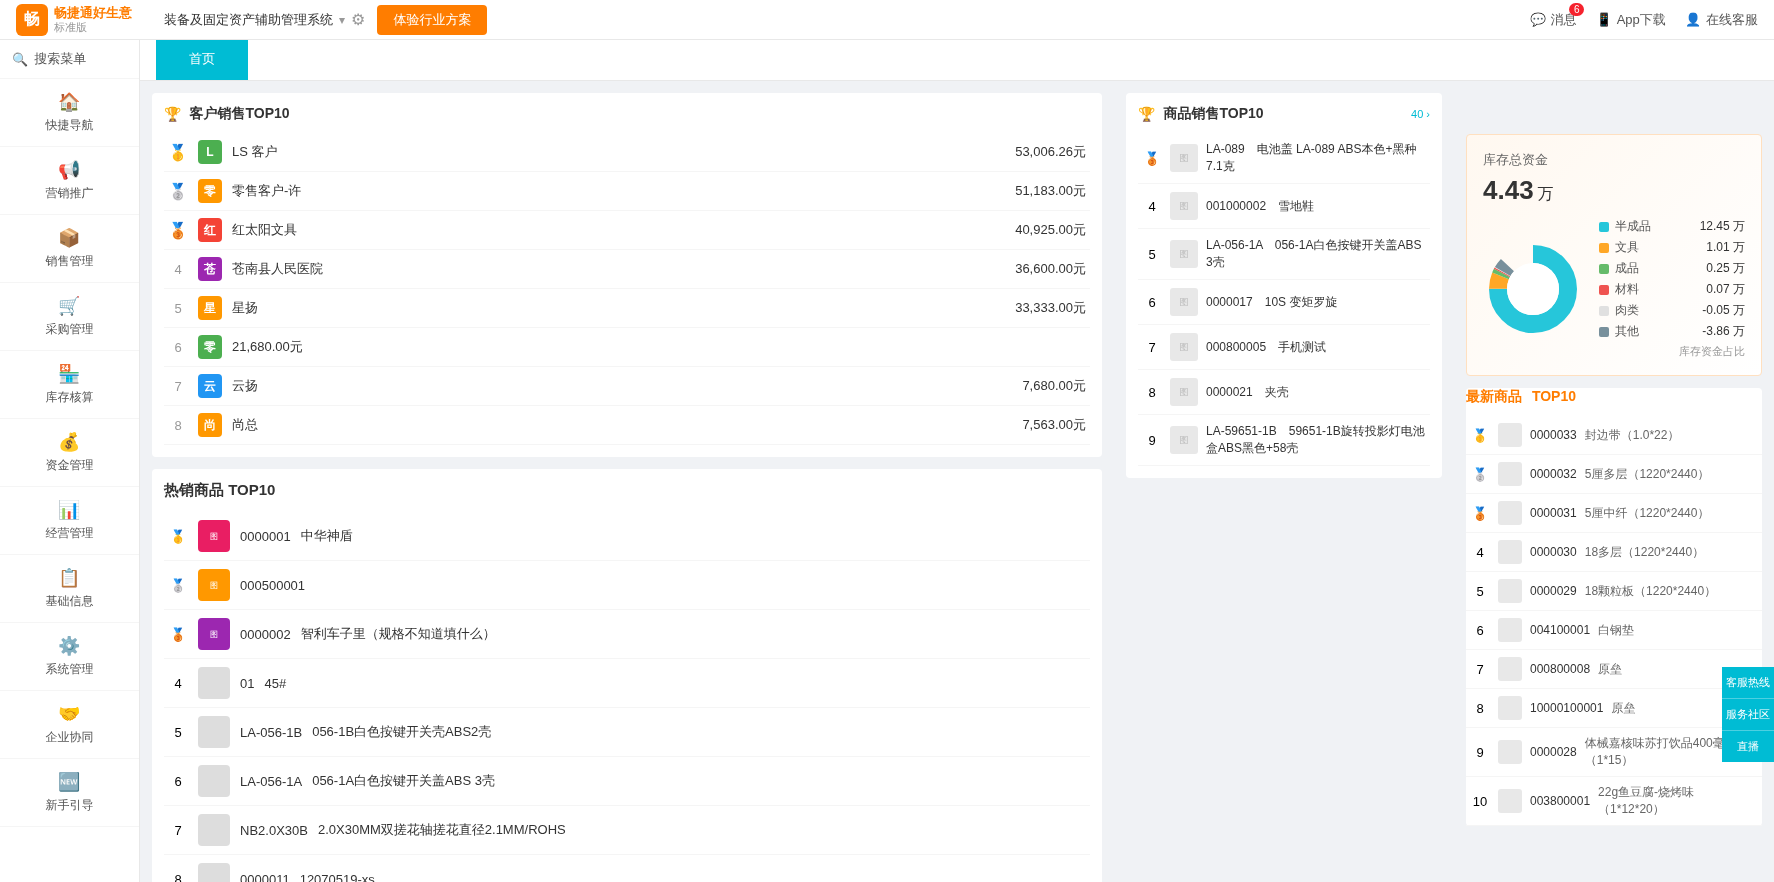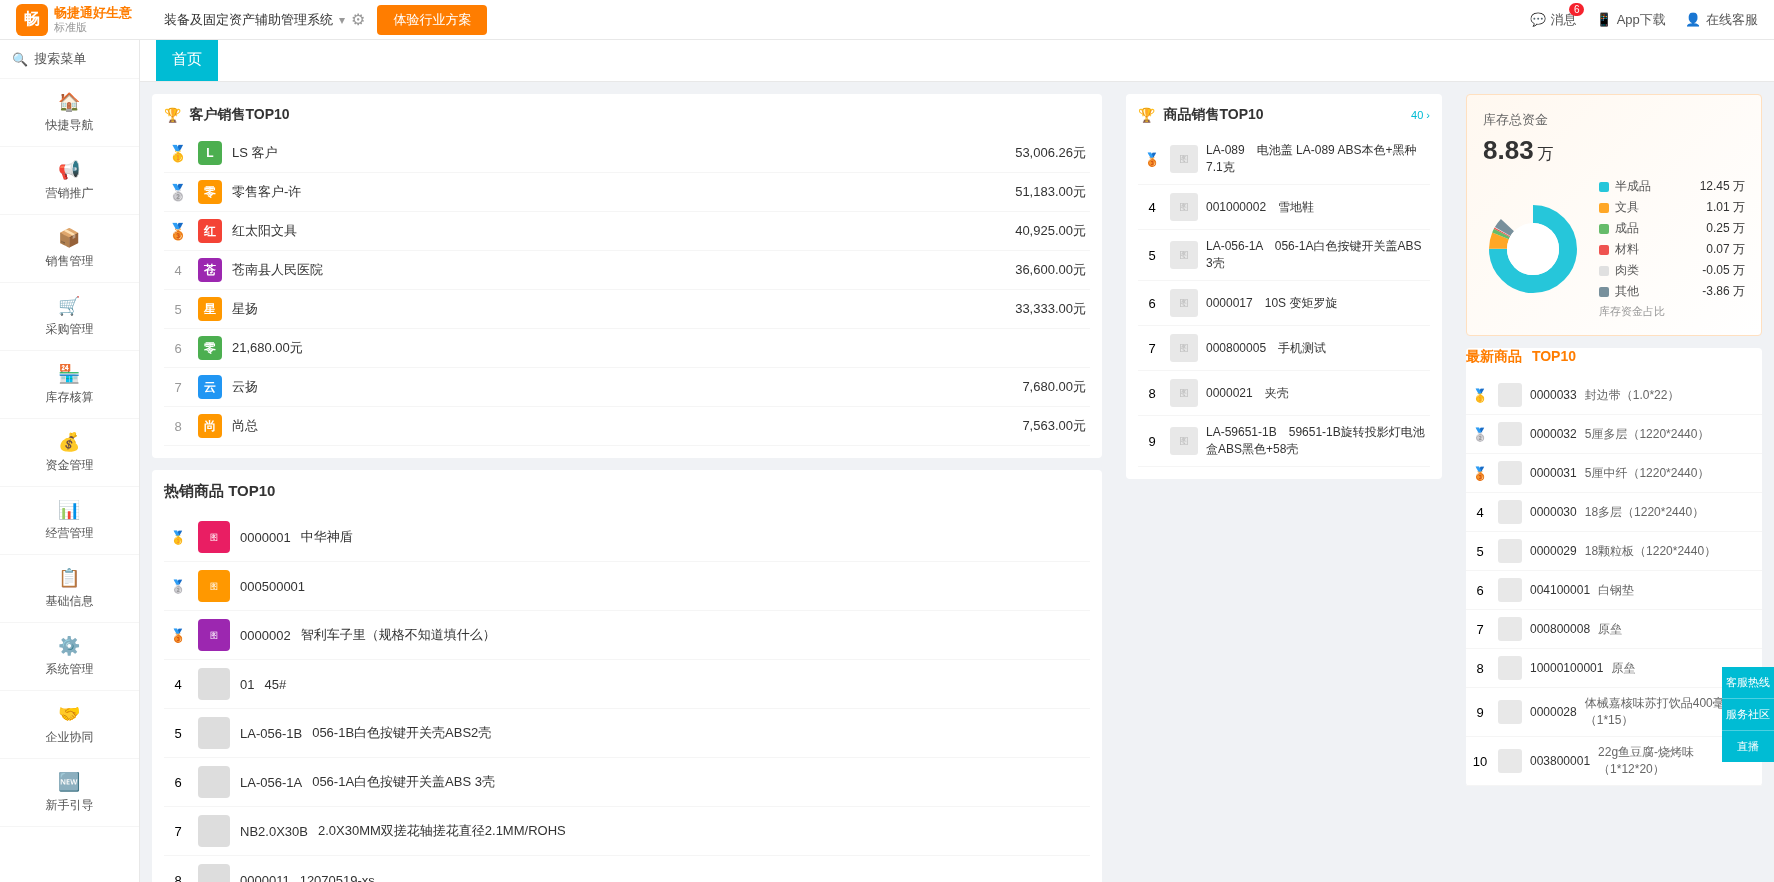--- a/index.html
+++ b/index.html
@@ -26,21 +26,21 @@
     
     .sidebar { width: 140px; background: #fff; border-right: 1px solid #e8e8e8; display: flex; flex-direction: column; flex-shrink: 0; overflow-y: auto; }
     .sidebar-item { display: flex; flex-direction: column; align-items: center; padding: 12px 0; cursor: pointer; color: #555; gap: 4px; border-bottom: 1px solid #f5f5f5; }
     .sidebar-item .si-icon { font-size: 18px; }
     .sidebar-item .si-label { font-size: 12px; }
     .sidebar-search { display: flex; align-items: center; gap: 6px; padding: 10px 12px; cursor: pointer; color: #555; border-bottom: 1px solid #f5f5f5; }
 
     
     .main { flex: 1; display: flex; flex-direction: column; overflow: hidden; }
     .nav-tabs { background: #fff; display: flex; align-items: center; border-bottom: 1px solid #e8e8e8; padding: 0 16px; flex-shrink: 0; }
-    .nav-tab { padding: 10px 16px; cursor: pointer; color: #555; font-size: 15px; border-bottom: 2px solid transparent; }
+    .nav-tab { padding: 10px 33px; cursor: pointer; color: #555; font-size: 13px; border-bottom: 2px solid transparent; }
     .nav-tab.active { color: #fff; background: #00bcd4; }
 
     .content-area { flex: 1; display: flex; overflow: hidden; background: #f0f2f5; gap: 0; }
 
     
     .left-col { flex: 1; overflow-y: auto; padding: 12px; display: flex; flex-direction: column; gap: 12px; }
 
     
     .card { background: #fff; border-radius: 4px; padding: 12px; }
     .card-title { font-size: 14px; font-weight: bold; color: #333; margin-bottom: 10px; display: flex; align-items: center; gap: 8px; }
@@ -67,38 +67,38 @@
     .mid-col { width: 340px; overflow-y: auto; padding: 12px; display: flex; flex-direction: column; gap: 12px; flex-shrink: 0; }
 
     
     .prod-list-row { display: flex; align-items: center; padding: 8px 4px; border-bottom: 1px solid #f5f5f5; gap: 8px; }
     .prod-rank-icon { width: 20px; text-align: center; }
     .prod-thumb { width: 28px; height: 28px; background: #e8e8e8; border-radius: 3px; flex-shrink: 0; display: flex; align-items: center; justify-content: center; }
     .prod-info { flex: 1; }
     .prod-code { font-size: 12px; color: #333; }
 
     
-    .right-col { width: 320px; overflow-y: auto; padding: 12px; display: flex; flex-direction: column; gap: 12px; flex-shrink: 0; background: #f0f2f5; }
+    .right-col { width: 320px; overflow-y: auto; padding: 12px; display: flex; flex-direction: column; gap: 12px; flex-shrink: 0; background: #f0f2f5; margin-top: 41px; }
 
     
     .inventory-card { background: linear-gradient(135deg, #fff8f0 0%, #fff 100%); border-radius: 4px; padding: 16px; border: 1px solid #ffe0c0; }
     .inv-title { font-size: 13px; color: #666; }
     .inv-amount { font-size: 26px; font-weight: bold; color: #333; }
     .inv-unit { font-size: 16px; color: #333; }
 
     
     .chart-area { display: flex; align-items: center; gap: 16px; margin-top: 10px; }
     .donut-container { position: relative; width: 100px; height: 100px; flex-shrink: 0; }
     .donut-container svg { width: 100%; height: 100%; }
     .legend-area { flex: 1; }
     .legend-item { display: flex; align-items: center; gap: 6px; margin-bottom: 4px; font-size: 12px; }
     .legend-dot { width: 10px; height: 10px; border-radius: 2px; flex-shrink: 0; }
     .legend-label { flex: 1; color: #555; }
     .legend-value { color: #333; font-weight: 500; }
-    .chart-subtitle { font-size: 11px; color: #999; text-align: left; margin-top: 4px; }
+    .chart-subtitle { font-size: 11px; color: #999; text-align: right; margin-top: 4px; }
 
     
     .new-prod-card { background: #fff; border-radius: 4px; }
     .new-prod-title { font-size: 14px; font-weight: bold; color: #333; margin-bottom: 10px; }
     .new-prod-title span { color: #ff7d00; }
     .new-prod-row { display: flex; align-items: center; padding: 7px 4px; border-bottom: 1px solid #f5f5f5; gap: 8px; }
     .np-rank { width: 20px; text-align: center; }
     .np-thumb { width: 24px; height: 24px; background: #e8e8e8; border-radius: 3px; flex-shrink: 0; display: flex; align-items: center; justify-content: center; font-size: 10px; color: #999; }
     .np-code { font-size: 12px; color: #333; }
     .np-name { font-size: 12px; color: #666; flex: 1; }
@@ -389,21 +389,21 @@
         </div>
       </div>
 
       <div class="right-col">
 
         <div class="inventory-card">
           <div style="display:flex;align-items:center;justify-content:space-between;margin-bottom:6px;">
             <span class="inv-title">库存总资金</span>
           </div>
           <div style="display:flex;align-items:baseline;gap:4px;margin-bottom:12px;">
-            <span class="inv-amount">8.83</span>
+            <span class="inv-amount">4.43</span>
             <span class="inv-unit">万</span>
           </div>
           <div class="chart-area">
             <div class="donut-container">
               <svg viewBox="0 0 100 100">
 
                 <circle cx="50" cy="50" r="35" fill="none" stroke="#26c6da" stroke-width="18" stroke-dasharray="164.9 55" stroke-dashoffset="0" transform="rotate(-90 50 50)"></circle>
 
                 <circle cx="50" cy="50" r="35" fill="none" stroke="#ffa726" stroke-width="18" stroke-dasharray="13.2 206.7" stroke-dashoffset="-164.9" transform="rotate(-90 50 50)"></circle>
 

